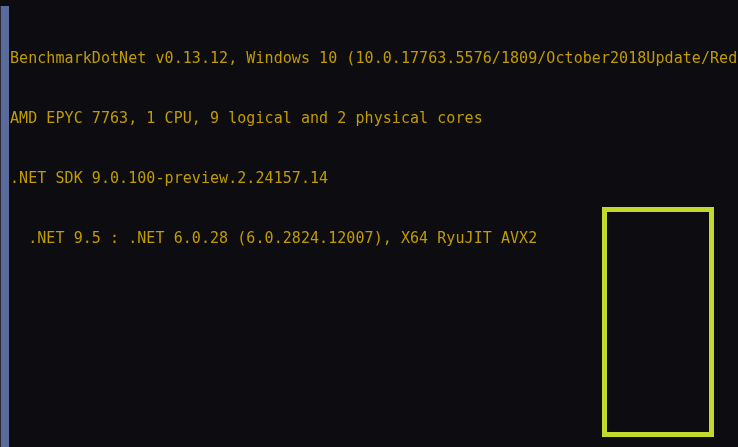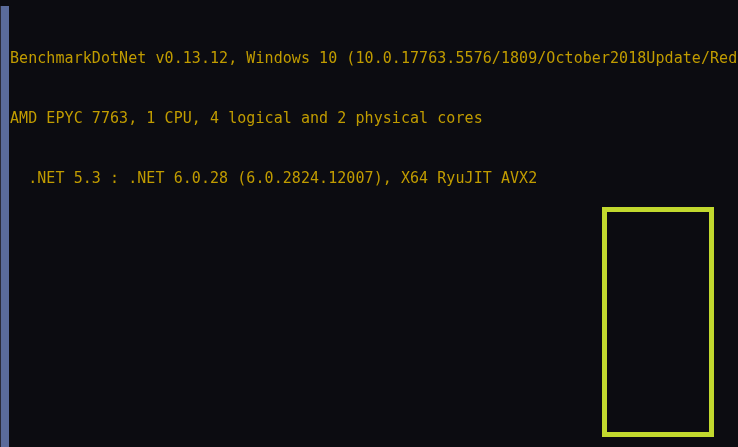--- a/index.html
+++ b/index.html
@@ -34,20 +34,21 @@
     pointer-events:none;
   }
 </style>
 </head>
 <body>
 
 <div class="scrollbar"></div>
 
 <div class="screen">
   <div class="line intro">BenchmarkDotNet v0.13.12, Windows 10 (10.0.17763.5576/1809/October2018Update/Reds</div>
-  <div class="line intro">AMD EPYC 7763, 1 CPU, 4 logical and 2 physical cores</div>
-  <div class="line intro">  .NET 5.3 : .NET 6.0.28 (6.0.2824.12007), X64 RyuJIT AVX2</div>
+  <div class="line intro">AMD EPYC 7763, 1 CPU, 9 logical and 2 physical cores</div>
+  <div class="line intro">.NET SDK 9.0.100-preview.2.24157.14</div>
+  <div class="line intro">  .NET 9.5 : .NET 6.0.28 (6.0.2824.12007), X64 RyuJIT AVX2</div>
   <div class="line"></div>
   
   
 </div>
 
 <div class="highlight"></div>
 
 </body></html>

